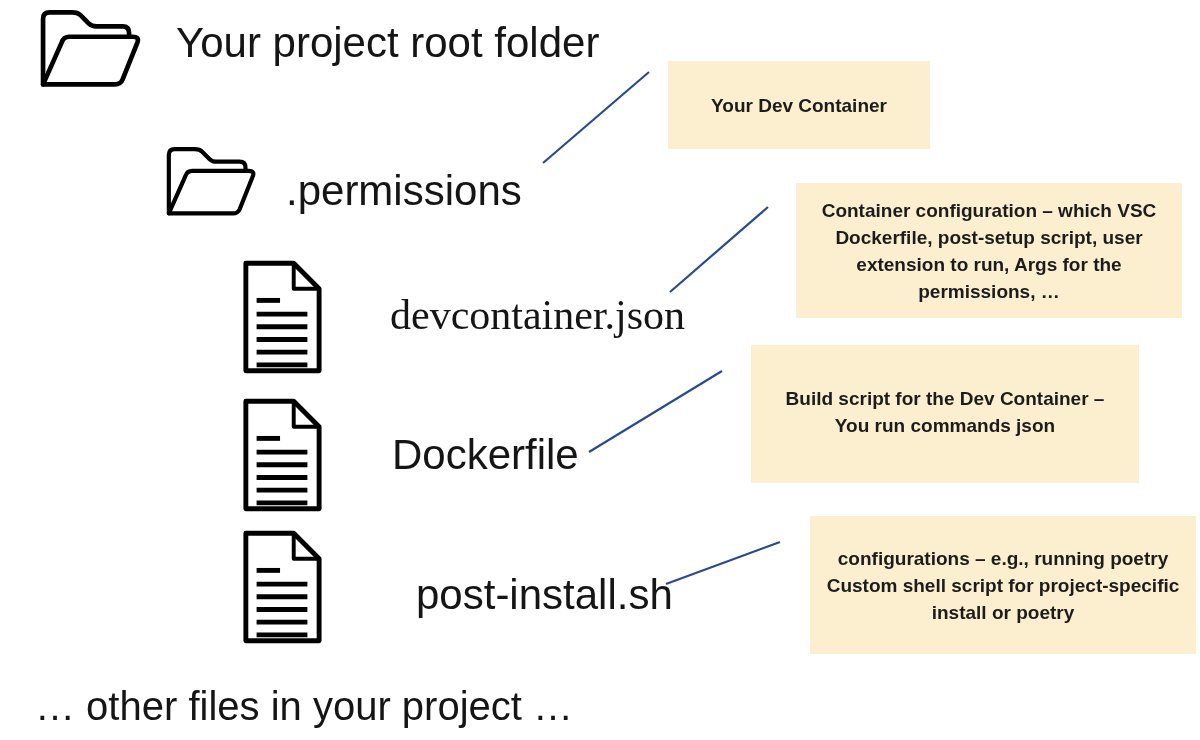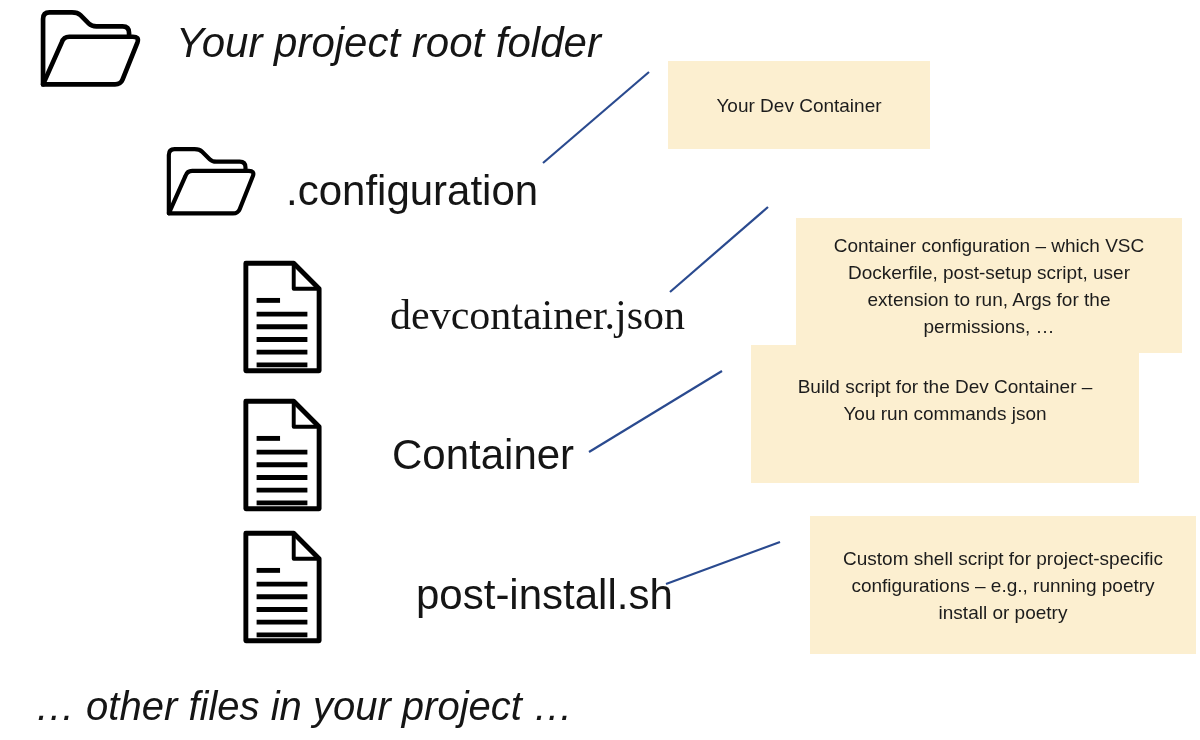--- a/index.html
+++ b/index.html
@@ -14,31 +14,31 @@
   .abs { position: absolute; }
   .tree-label {
     font-size: 42px;
     letter-spacing: 0px;
     color: var(--text-black, #151515);
     white-space: nowrap;
     line-height: 1.1;
   }
   .italic-note {
     font-size: 40px;
-    font-style: italic;
     color: var(--text-black, #151515);
     white-space: nowrap;
   }
   .callout {
     background: var(--callout-background, #FCEFD0);
     display: flex;
     flex-direction: column;
     justify-content: center;
     align-items: center;
     text-align: center;
+    font-weight: bold;
   }
   .callout-line {
     font-size: 19px;
     line-height: 27px;
     color: #1c1c1c;
     white-space: nowrap;
   }
   #connector-overlay {
     position: absolute;
     left: 0; top: 0;
@@ -61,29 +61,29 @@
   <line class="connector" x1="589" y1="452" x2="722" y2="371"></line>
   <line class="connector" x1="666" y1="584" x2="780" y2="542"></line>
 </svg>
 
 <div class="abs" style="left:30px; top:4px; width:114px; height:86px;">
   <svg class="icon-svg" viewBox="0 0 120 92" width="114" height="86">
     <path d="M13,86 L13,16 Q13,9 20,9 H44 Q50,9 53,12 L62,21 Q65,24 70,24 H98 Q105,24 105,31 V58" fill="none" stroke="#000" stroke-width="5" stroke-linejoin="round" stroke-linecap="round"></path>
     <path d="M13,86 L33,41 Q35,35 41,35 H109 Q116,35 114,41 L98,81 Q96,86 90,86 Z" fill="#fff" stroke="#000" stroke-width="5" stroke-linejoin="round"></path>
   </svg>
 </div>
-<div class="abs tree-label" style="left:176px; top:20px; font-style:italic;">Your project root folder</div>
+<div class="abs tree-label" style="left:176px; top:20px; ">Your project root folder</div>
 
 <div class="abs" style="left:158px; top:138px; width:100px; height:84px;">
   <svg class="icon-svg" viewBox="0 0 120 92" width="100" height="84">
     <path d="M13,86 L13,16 Q13,9 20,9 H44 Q50,9 53,12 L62,21 Q65,24 70,24 H98 Q105,24 105,31 V58" fill="none" stroke="#000" stroke-width="5" stroke-linejoin="round" stroke-linecap="round"></path>
     <path d="M13,86 L33,41 Q35,35 41,35 H109 Q116,35 114,41 L98,81 Q96,86 90,86 Z" fill="#fff" stroke="#000" stroke-width="5" stroke-linejoin="round"></path>
   </svg>
 </div>
-<div class="abs tree-label" style="left:286px; top:168px;">.configuration</div>
+<div class="abs tree-label" style="left:286px; top:168px;">.permissions</div>
 
 <div class="abs" style="left:240px; top:258px; width:84px; height:118px;">
   <svg class="icon-svg" viewBox="0 0 86 120" width="84" height="118">
     <path d="M6,5 H55 L81,31 V115 H6 Z" fill="#fff" stroke="#000" stroke-width="5" stroke-linejoin="round"></path>
     <path d="M55,5 V31 H81" fill="none" stroke="#000" stroke-width="4" stroke-linejoin="round"></path>
     <path d="M17,43 H41" stroke="#000" stroke-width="5"></path>
     <path d="M17,57 H69" stroke="#000" stroke-width="5"></path>
     <path d="M17,70 H69" stroke="#000" stroke-width="5"></path>
     <path d="M17,83 H69" stroke="#000" stroke-width="5"></path>
     <path d="M17,96 H69" stroke="#000" stroke-width="5"></path>
@@ -97,21 +97,21 @@
     <path d="M6,5 H55 L81,31 V115 H6 Z" fill="#fff" stroke="#000" stroke-width="5" stroke-linejoin="round"></path>
     <path d="M55,5 V31 H81" fill="none" stroke="#000" stroke-width="4" stroke-linejoin="round"></path>
     <path d="M17,43 H41" stroke="#000" stroke-width="5"></path>
     <path d="M17,57 H69" stroke="#000" stroke-width="5"></path>
     <path d="M17,70 H69" stroke="#000" stroke-width="5"></path>
     <path d="M17,83 H69" stroke="#000" stroke-width="5"></path>
     <path d="M17,96 H69" stroke="#000" stroke-width="5"></path>
     <path d="M17,109 H69" stroke="#000" stroke-width="5"></path>
   </svg>
 </div>
-<div class="abs tree-label" style="left:392px; top:432px;">Container</div>
+<div class="abs tree-label" style="left:392px; top:432px;">Dockerfile</div>
 
 <div class="abs" style="left:240px; top:528px; width:84px; height:118px;">
   <svg class="icon-svg" viewBox="0 0 86 120" width="84" height="118">
     <path d="M6,5 H55 L81,31 V115 H6 Z" fill="#fff" stroke="#000" stroke-width="5" stroke-linejoin="round"></path>
     <path d="M55,5 V31 H81" fill="none" stroke="#000" stroke-width="4" stroke-linejoin="round"></path>
     <path d="M17,43 H41" stroke="#000" stroke-width="5"></path>
     <path d="M17,57 H69" stroke="#000" stroke-width="5"></path>
     <path d="M17,70 H69" stroke="#000" stroke-width="5"></path>
     <path d="M17,83 H69" stroke="#000" stroke-width="5"></path>
     <path d="M17,96 H69" stroke="#000" stroke-width="5"></path>
@@ -119,29 +119,29 @@
   </svg>
 </div>
 <div class="abs tree-label" style="left:416px; top:572px;">post-install.sh</div>
 
 <div class="abs italic-note" style="left:35px; top:684px;">… other files in your project …</div>
 
 <div class="abs callout" style="left:668px; top:61px; width:262px; height:88px;">
   <div class="callout-line">Your Dev Container</div>
 </div>
 
-<div class="abs callout" style="left:796px; top:183px; width:386px; height:135px;margin-top:35px;">
+<div class="abs callout" style="left:796px; top:183px; width:386px; height:135px;">
   <div class="callout-line">Container configuration – which VSC</div>
   <div class="callout-line">Dockerfile, post-setup script, user</div>
   <div class="callout-line">extension to run, Args for the</div>
   <div class="callout-line">permissions, …</div>
 </div>
 
-<div class="abs callout" style="left:751px; top:345px; width:388px; height:138px; justify-content:flex-start; padding-top:28px;align-items:center;">
+<div class="abs callout" style="left:751px; top:345px; width:388px; height:138px; justify-content:flex-start; padding-top:40px;align-items:center;">
   <div class="callout-line">Build script for the Dev Container –</div>
   <div class="callout-line">You run commands json</div>
 </div>
 
 <div class="abs callout" style="left:810px; top:516px; width:386px; height:138px;">
+  <div class="callout-line">configurations – e.g., running poetry</div>
   <div class="callout-line">Custom shell script for project-specific</div>
-  <div class="callout-line">configurations – e.g., running poetry</div>
   <div class="callout-line">install or poetry</div>
 </div>
 
 </body></html>

